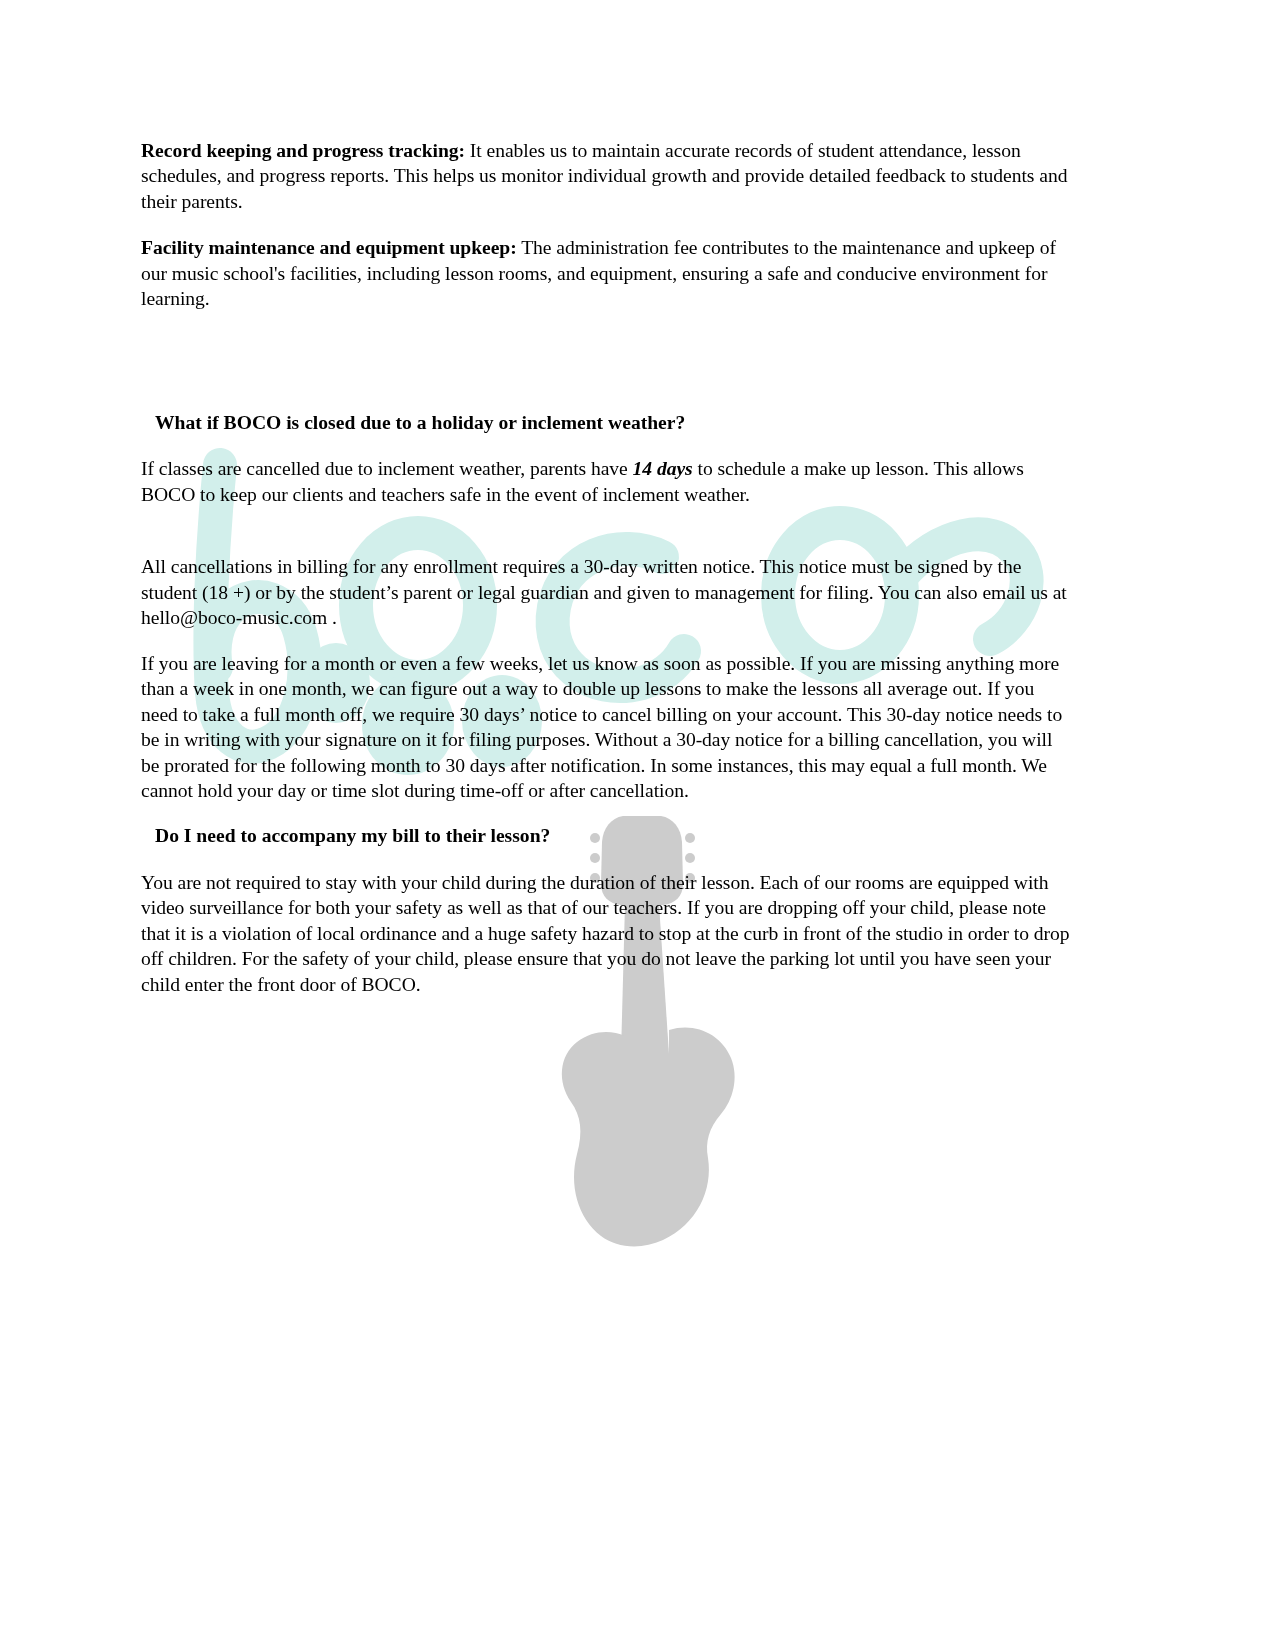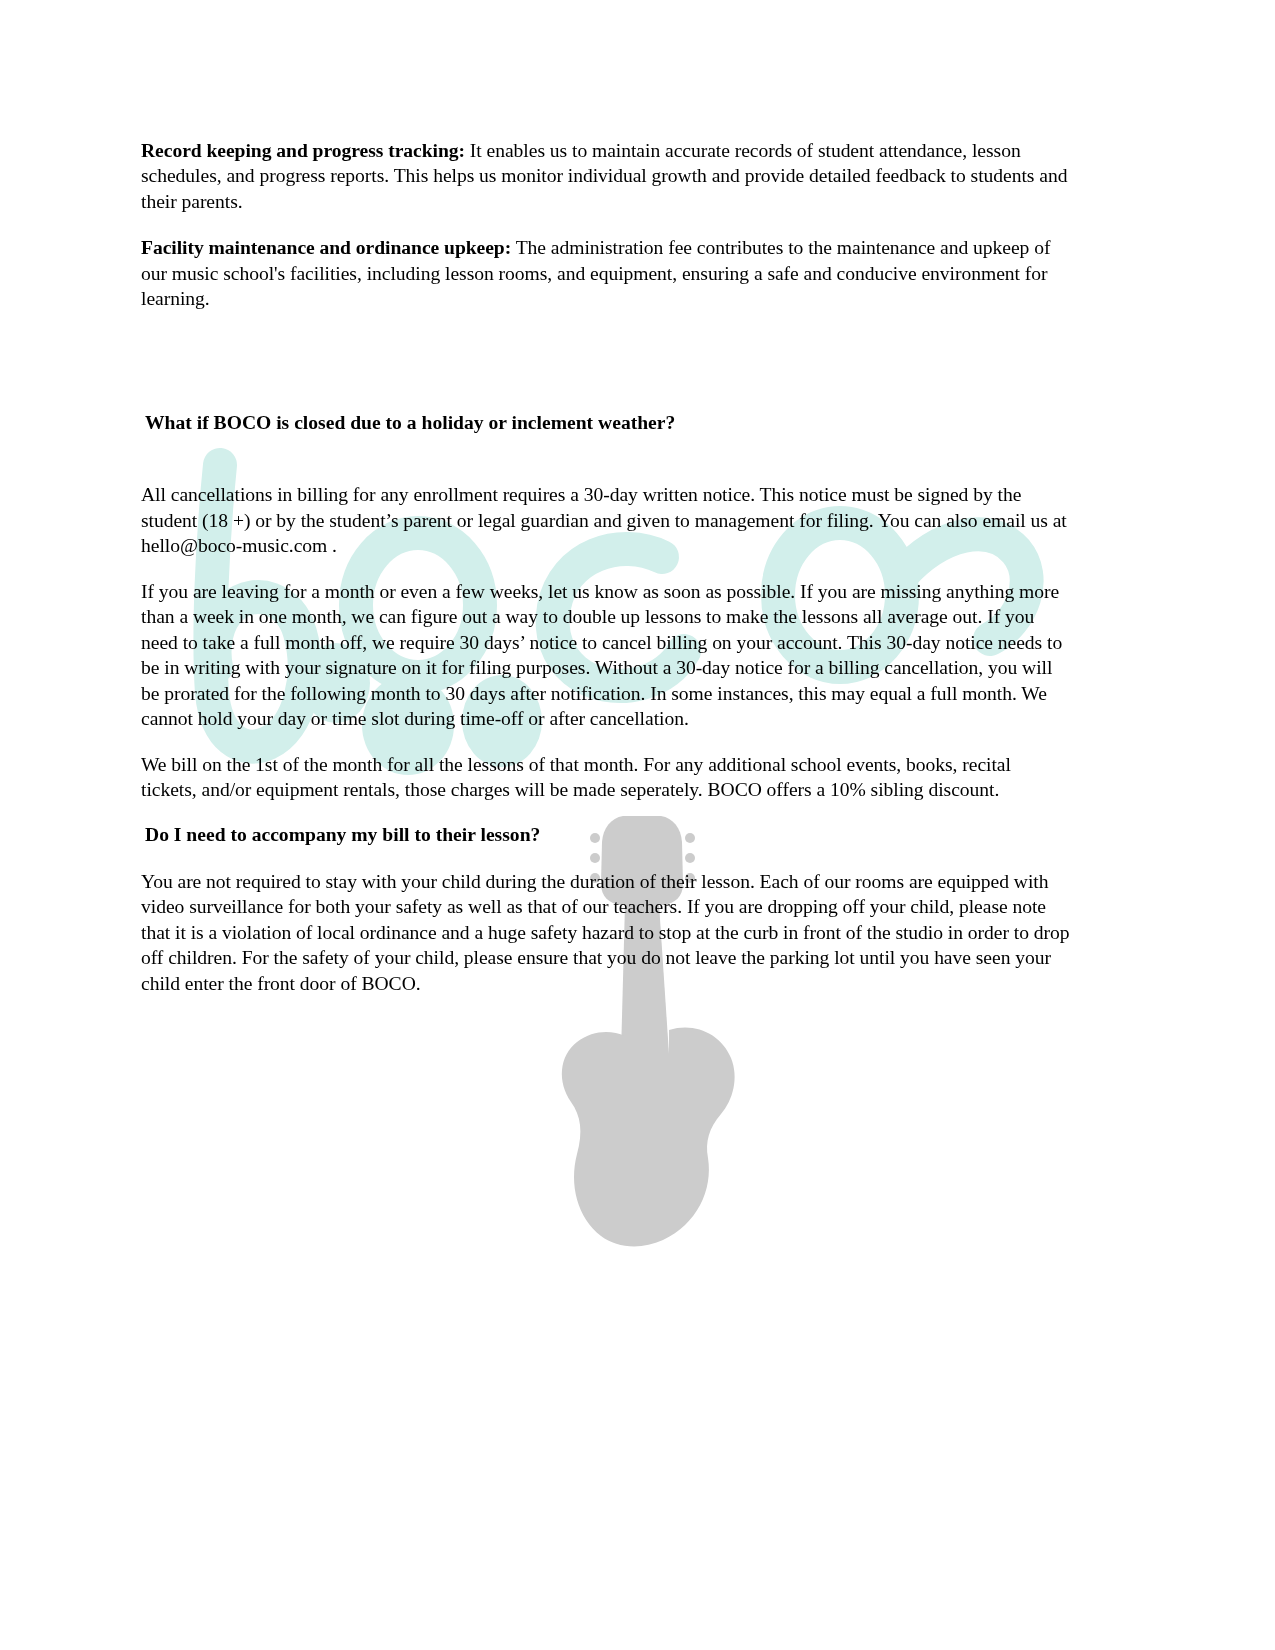--- a/index.html
+++ b/index.html
@@ -53,21 +53,21 @@
     margin: 0 0 21px 0;
     font-size: 19.6px;
     line-height: 1.30;
     text-align: left;
     letter-spacing: -0.05px;
   }
   p.para.tight {
     margin-bottom: 20px;
   }
   h2.heading {
-    margin: 0 0 21px 4px;
+    margin: 0 0 21px 14px;
     font-size: 19.6px;
     line-height: 1.30;
     font-weight: bold;
   }
   .lead {
     font-weight: bold;
   }
   .ital-bold {
     font-style: italic;
     font-weight: bold;
@@ -133,39 +133,39 @@
                  C48 218 66 218 80 224
                  L80 242 L124 242 Z"></path>
       </g>
     </svg>
   </div>
 
   <div class="content">
 
     <p class="para"><span class="lead">Record keeping and progress tracking:</span><span> It enables us to maintain accurate records of student attendance, lesson schedules, and progress reports. This helps us monitor individual growth and provide detailed feedback to students and their parents.</span></p>
 
-    <p class="para"><span class="lead">Facility maintenance and ordinance upkeep:</span><span> The administration fee contributes to the maintenance and upkeep of our music school's facilities, including lesson rooms, and equipment, ensuring a safe and conducive environment for learning.</span></p>
+    <p class="para"><span class="lead">Facility maintenance and equipment upkeep:</span><span> The administration fee contributes to the maintenance and upkeep of our music school's facilities, including lesson rooms, and equipment, ensuring a safe and conducive environment for learning.</span></p>
 
     <div class="gap-big"></div>
 
     <h2 class="heading">What if BOCO is closed due to a holiday or inclement weather?</h2>
 
 
 
+    <p class="para"><span>If classes are cancelled due to inclement weather, parents have </span><span class="ital-bold">14 days</span><span> to schedule a make up lesson. This allows BOCO to keep our clients and teachers safe in the event of inclement weather.</span></p>
 
 
     <div class="gap-med"></div>
 
 
     <p class="para tight">All cancellations in billing for any enrollment requires a 30-day written notice. This notice must be signed by the student (18 +) or by the student’s parent or legal guardian and given to management for filing. You can also email us at hello@boco-music.com .</p>
 
 
     <p class="para tight">If you are leaving for a month or even a few weeks, let us know as soon as possible. If you are missing anything more than a week in one month, we can figure out a way to double up lessons to make the lessons all average out. If you need to take a full month off, we require 30 days’ notice to cancel billing on your account. This 30-day notice needs to be in writing with your signature on it for filing purposes. Without a 30-day notice for a billing cancellation, you will be prorated for the following month to 30 days after notification. In some instances, this may equal a full month. We cannot hold your day or time slot during time-off or after cancellation.</p>
 
 
-    <p class="para tight">We bill on the 1st of the month for all the lessons of that month. For any additional school events, books, recital tickets, and/or equipment rentals, those charges will be made seperately. BOCO offers a 10% sibling discount.</p>
 
     <h2 class="heading">Do I need to accompany my bill to their lesson?</h2>
 
     <p class="para tight">You are not required to stay with your child during the duration of their lesson. Each of our rooms are equipped with video surveillance for both your safety as well as that of our teachers. If you are dropping off your child, please note that it is a violation of local ordinance and a huge safety hazard to stop at the curb in front of the studio in order to drop off children. For the safety of your child, please ensure that you do not leave the parking lot until you have seen your child enter the front door of BOCO.</p>
 
   </div>
 </div>
 
 </body></html>

